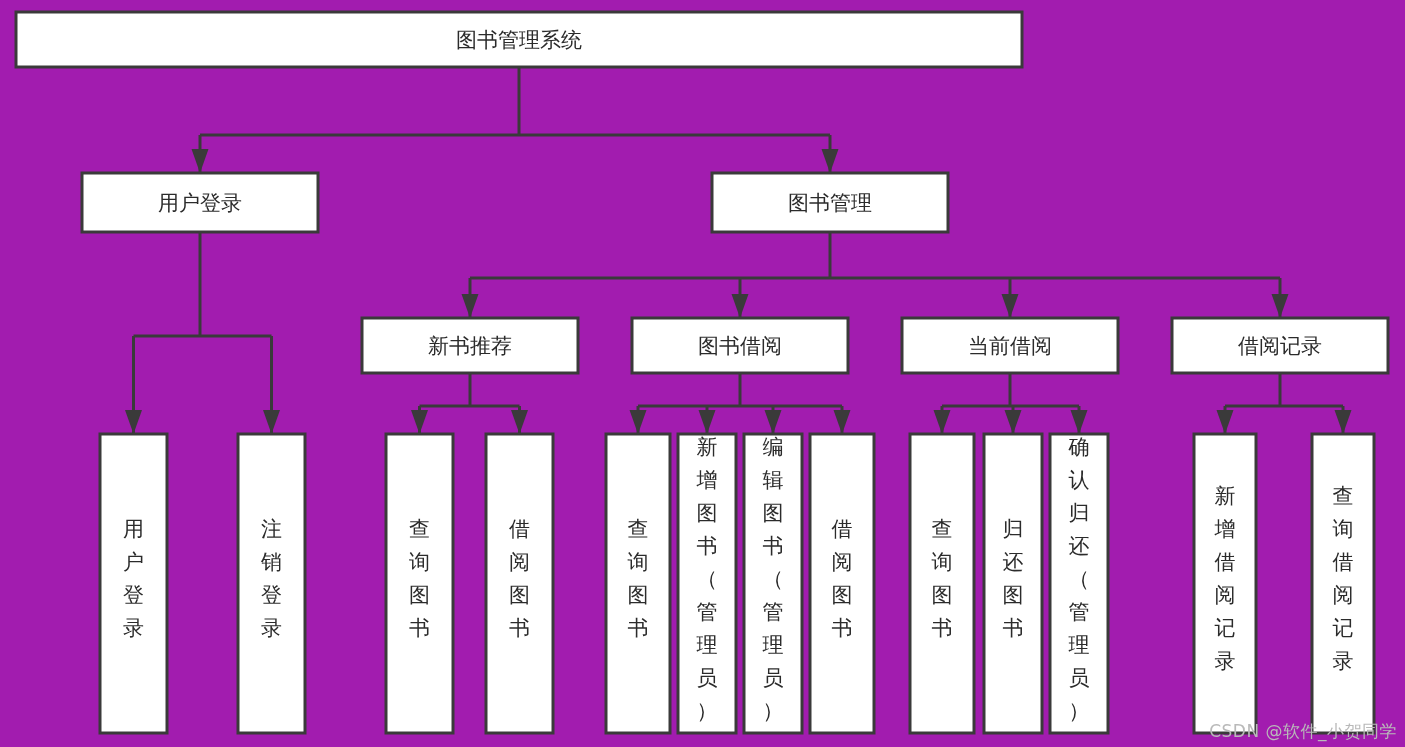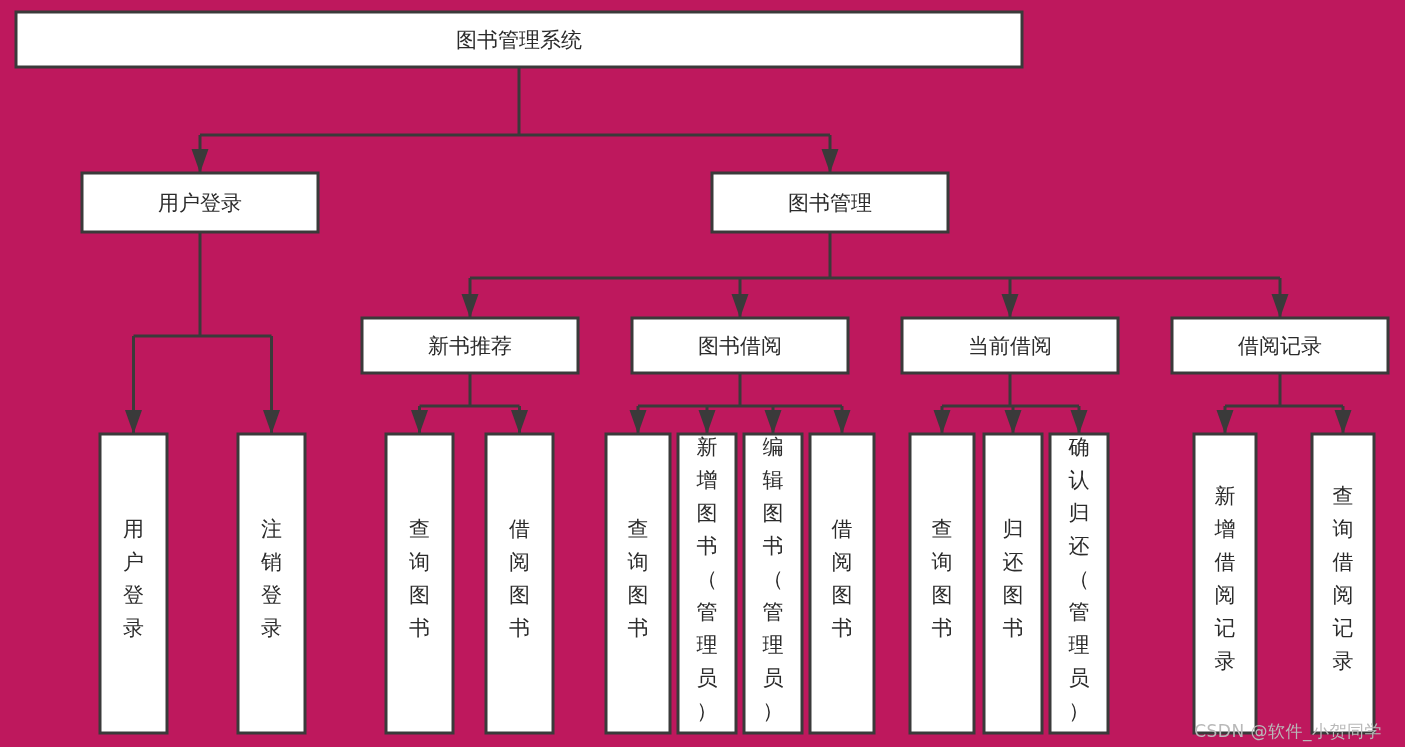--- a/index.html
+++ b/index.html
@@ -10,21 +10,21 @@
   body {
     width: 1405px;
     height: 747px;
     font-family: "DejaVu Sans", "Liberation Sans", sans-serif;
     overflow: hidden;
   }
   #diagram-root {
     position: relative;
     width: 1405px;
     height: 747px;
-    background: #be185d;
+    background: #a21caf;
   }
   svg.canvas {
     position: absolute;
     left: 0;
     top: 0;
     width: 1405px;
     height: 747px;
   }
   .node-box {
     fill: #ffffff;
@@ -49,21 +49,21 @@
     dominant-baseline: middle;
   }
   .node-label-vertical {
     fill: #2b2b2b;
     font-family: "DejaVu Sans", "Liberation Sans", sans-serif;
     font-size: 21px;
     text-anchor: middle;
   }
   .watermark {
     position: absolute;
-    right: 23px;
+    right: 8px;
     bottom: 4px;
     font-family: "DejaVu Sans", "Liberation Sans", sans-serif;
     font-size: 17px;
     color: #b9b9b9;
     letter-spacing: 0.5px;
     white-space: nowrap;
     pointer-events: none;
   }
 </style>
 </head>

